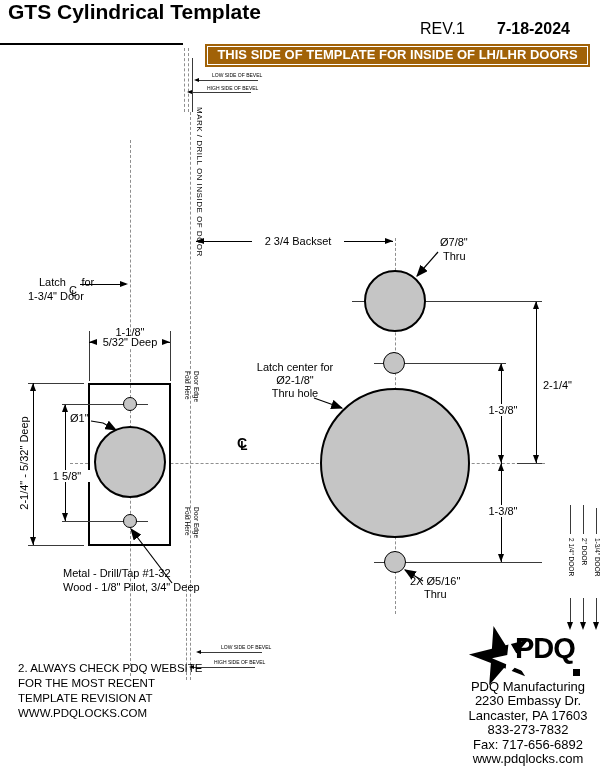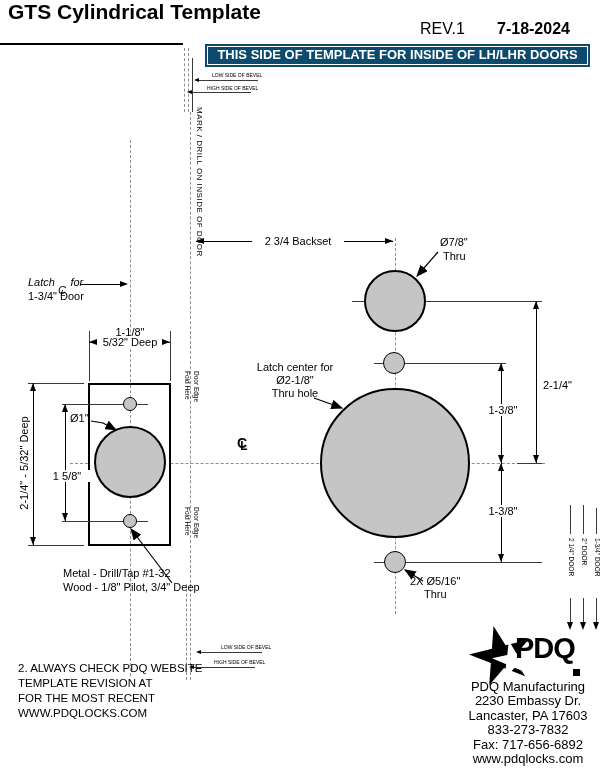--- a/index.html
+++ b/index.html
@@ -20,21 +20,21 @@
   .tri-r{border-width:3px 0 3px 8px;border-left-color:#000;}
   .tri-u{border-width:0 3px 8px 3px;border-bottom-color:#000;}
   .tri-d{border-width:8px 3px 0 3px;border-top-color:#000;}
   .sm.tri-l{border-width:2px 5px 2px 0;}
   .vert{writing-mode:vertical-rl;}
   .tiny{font-size:5px;line-height:6px;}
   #title{left:8px;top:6px;font-size:21px;font-weight:bold;}
   #tpl-no{left:402px;top:3px;font-size:16px;font-weight:bold;white-space:pre;}
   #rev{left:420px;top:23px;font-size:16px;font-weight:normal;}
   #date{left:497px;top:23px;font-size:16px;font-weight:bold;}
-  #banner{position:absolute;left:205px;top:44px;width:385px;height:23px;background:#0c4a6e;box-sizing:border-box;padding:2px;z-index:5;}
+  #banner{position:absolute;left:205px;top:44px;width:385px;height:23px;background:#a16207;box-sizing:border-box;padding:2px;z-index:5;}
   #banner-inner{border:1.5px solid #fff;height:100%;box-sizing:border-box;color:#fff;
     font-size:13px;font-weight:bold;text-align:center;line-height:15px;white-space:nowrap;}
   .rotccw{transform:rotate(-90deg);}
   .clsym{position:relative;display:inline-block;width:0.72em;}
   .clsym .cc{position:absolute;left:0;top:-0.15em;}
   .clsym .ll{position:absolute;left:0.28em;top:0.12em;font-size:0.85em;}
   .star{position:absolute;background:#000;}
   .starshape{clip-path:polygon(50% 0%,61% 35%,98% 35%,68% 57%,79% 91%,50% 70%,21% 91%,32% 57%,2% 35%,39% 35%);}
   #pdq-word{left:515px;top:642px;font-size:29px;font-weight:800;letter-spacing:-1px;z-index:6;}
   #logo-dot{position:absolute;left:573px;top:669px;width:7px;height:7px;background:#000;z-index:6;}
@@ -83,21 +83,21 @@
   <div class="tri tri-l sm" style="left:189px;top:665px;"></div>
 
   <div class="dashv" style="left:130px;top:140px;height:536px;"></div>
   <div class="dashh" style="left:70px;top:463px;width:475px;"></div>
   <div class="dashv" style="left:395px;top:238px;height:376px;"></div>
 
   <div class="t" style="left:237px;top:428px;font-size:14px;font-weight:bold;">
     <span class="clsym"><span class="cc">C</span><span class="ll">L</span></span>
   </div>
 
-  <div class="t" style="left:28px;top:276px;font-style:italic;"><span>Latch</span>&nbsp;<span class="clsym" style="width:0.85em;"><span class="cc">C</span><span class="ll">L</span></span><span> for</span></div>
+  <div class="t" style="left:39px;top:276px;"><span>Latch</span>&nbsp;<span class="clsym" style="width:0.85em;"><span class="cc">C</span><span class="ll">L</span></span><span> for</span></div>
   <div class="t" style="left:28px;top:290px;">1-3/4" Door</div>
   <div class="hl" style="left:80px;top:284px;width:46px;"></div>
   <div class="tri tri-r" style="left:120px;top:281px;"></div>
 
   <div class="vl thin" style="left:89px;top:331px;height:50px;"></div>
   <div class="vl thin" style="left:170px;top:331px;height:50px;"></div>
   <div class="t ctr" style="left:94px;top:326px;width:72px;">1-1/8"</div>
   <div class="hl" style="left:89px;top:342px;width:81px;"></div>
   <div class="t ctr wbg" style="left:96px;top:336px;width:64px;">5/32" Deep</div>
   <div class="tri tri-l" style="left:89px;top:339px;"></div>
@@ -187,22 +187,22 @@
     </defs>
     <path d="M91,421 L103,423 L116,430" fill="none" stroke="#000" stroke-width="1.2" marker-end="url(#arr)"></path>
     <path d="M172,583 L131,529" fill="none" stroke="#000" stroke-width="1.2" marker-end="url(#arr)"></path>
     <path d="M438,252 L417,276" fill="none" stroke="#000" stroke-width="1.2" marker-end="url(#arr)"></path>
     <path d="M314,398 L342,408" fill="none" stroke="#000" stroke-width="1.2" marker-end="url(#arr)"></path>
     <path d="M423,581 L405,570" fill="none" stroke="#000" stroke-width="1.2" marker-end="url(#arr)"></path>
   </svg>
 
   <div id="notes">
     <div>2.  ALWAYS CHECK PDQ WEBSITE</div>
+    <div style="margin-top:2px;">FOR THE MOST RECENT</div>
     <div style="margin-top:2px;">TEMPLATE REVISION AT</div>
-    <div style="margin-top:2px;">FOR THE MOST RECENT</div>
     <div style="margin-top:2px;">WWW.PDQLOCKS.COM</div>
   </div>
 
   <div class="star starshape" style="left:469px;top:625px;width:64px;height:62px;transform:rotate(-14deg);"></div>
   <div class="star starshape" style="left:492px;top:640px;width:42px;height:40px;background:#fff;transform:rotate(-12deg);"></div>
   <div class="t" id="pdq-word">PDQ</div>
   <div id="logo-dot"></div>
   <div id="address">
     <div>PDQ Manufacturing</div>
     <div>2230 Embassy Dr.</div>

